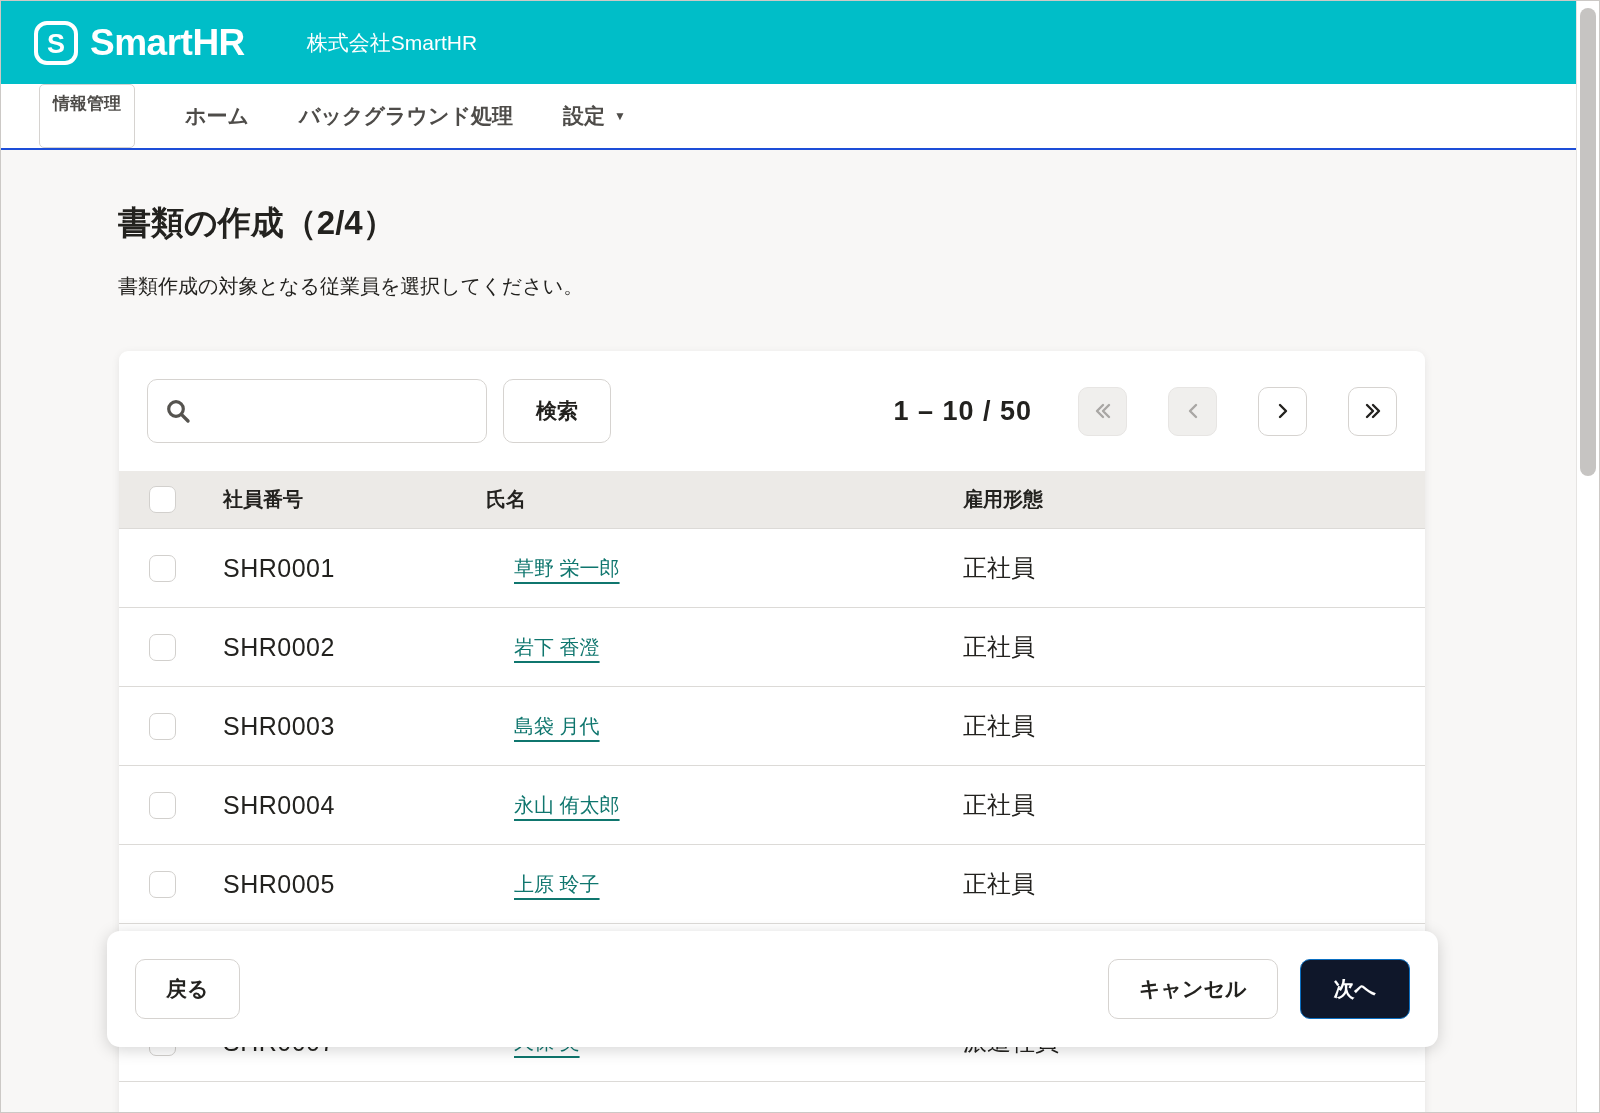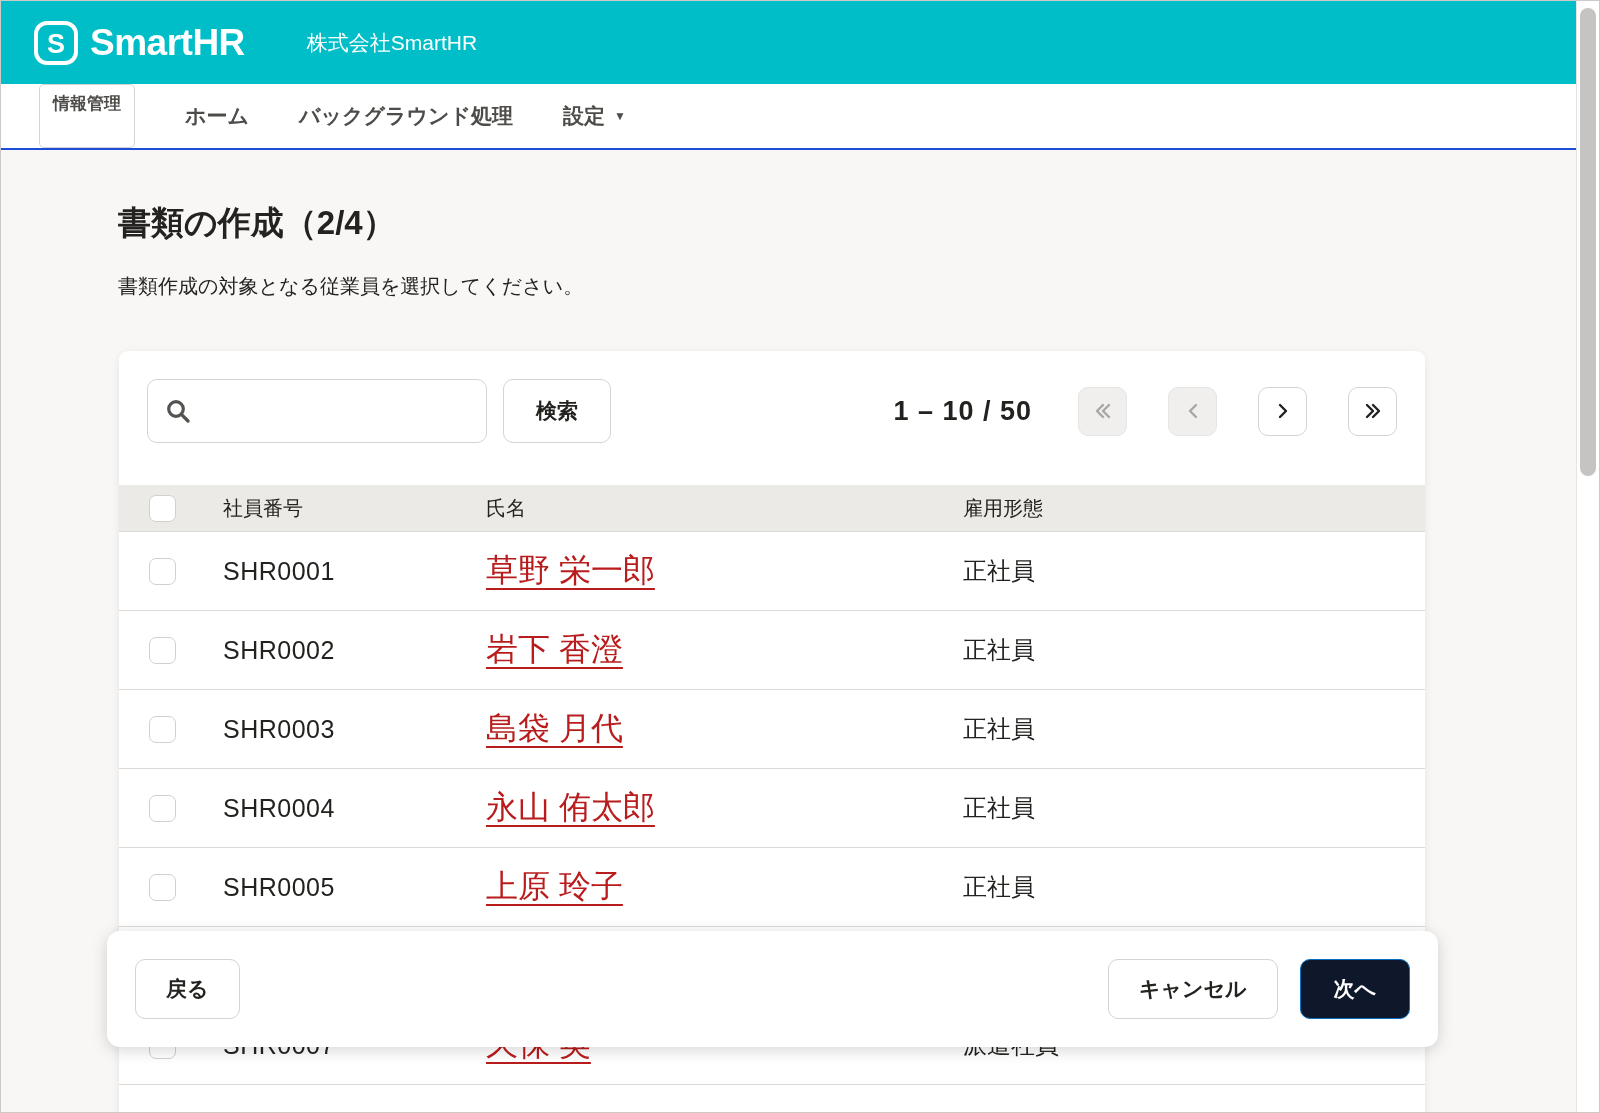--- a/index.html
+++ b/index.html
@@ -75,31 +75,32 @@
     display:flex; align-items:center; justify-content:center;
     background:#fff; border:1px solid #d6d3d0; cursor:pointer; padding:0;
   }
   .pg-btn.disabled { background:#f0efed; border-color:#e7e5e3; cursor:default; }
 
   
   .thead, .trow {
     display:grid; grid-template-columns:74px 263px 477px 1fr;
     align-items:center; padding-left:30px;
   }
-  .thead { height:46px; background:#eceae7; font-size:20px; font-weight:normal;margin-top:14px; }
+  .thead { height:57px; background:#eceae7; font-size:20px; font-weight:bold; }
   .trow { height:79px; border-top:1px solid #dcdad7; background:#fff; font-size:25px; }
   .checkbox {
     width:27px; height:27px; border:1.5px solid #d2d0cd; border-radius:7px;
     background:#fff; cursor:pointer;
   }
   .emp-id { font-size:25px; color:#23221f; letter-spacing:0.5px; }
   .name-link {
-    color:#b91c1c; font-size:32px; text-decoration:underline;
+    color:#0f766e; font-size:20px; text-decoration:underline;
     text-underline-offset:7px; text-decoration-thickness:1.5px; cursor:pointer;
     justify-self:start;
+    margin-left:28px;
   }
   .emp-type { font-size:24px; color:#23221f; }
 
   
   .action-bar {
     position:absolute; left:106px; top:930px; width:1331px; height:116px;
     background:#fff; border-radius:13px;
     box-shadow:0 3px 16px rgba(0,0,0,0.17);
     display:flex; align-items:center; padding:0 28px; z-index:5;
   }

